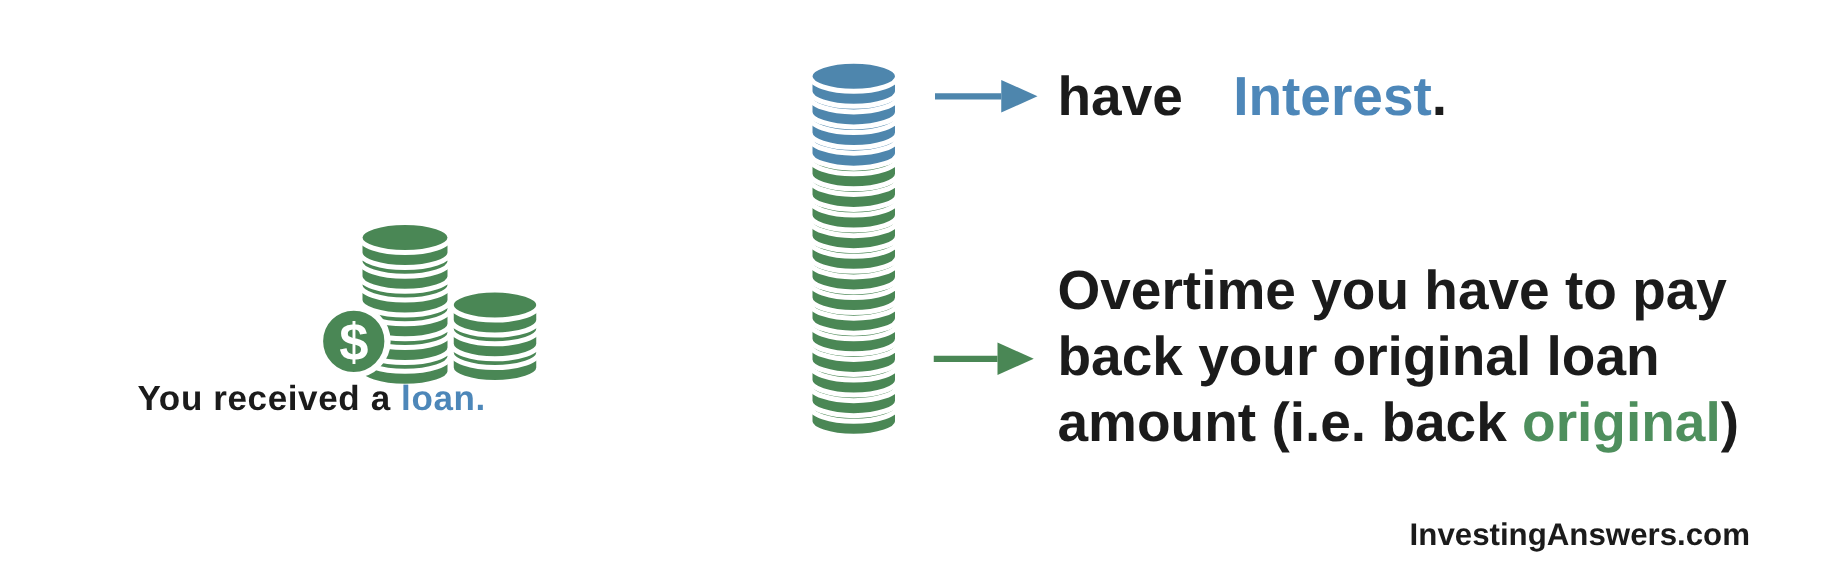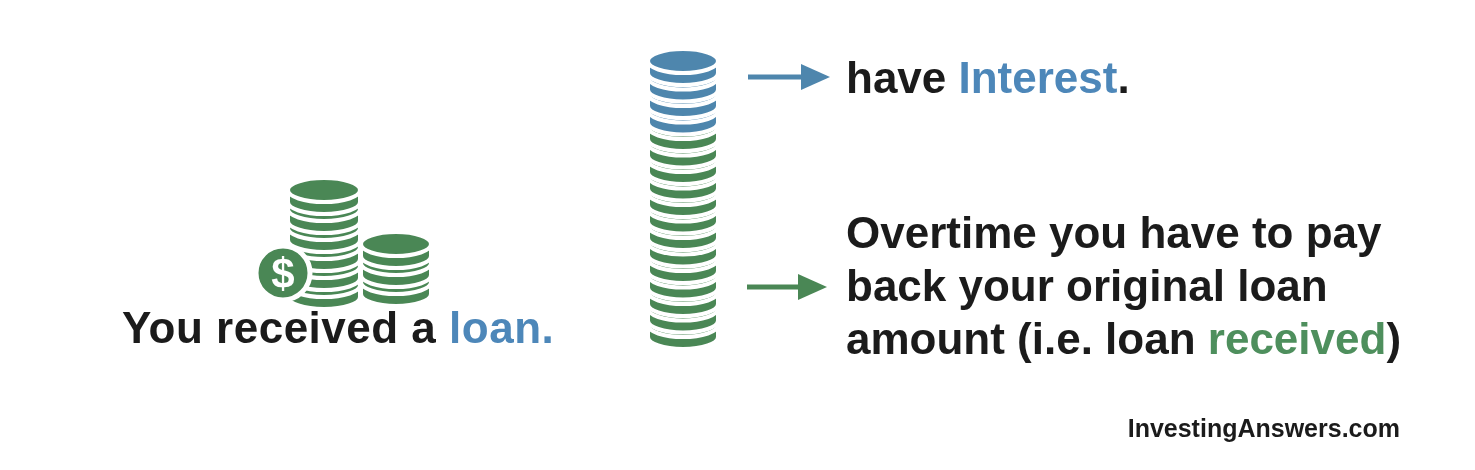--- a/index.html
+++ b/index.html
@@ -5,21 +5,21 @@
   html,body{margin:0;padding:0;background:#fff;}
   .canvas{
     position:relative;
     width:1475px;height:470px;
     background:#ffffff;
     overflow:hidden;
     font-family:"Liberation Sans", sans-serif;
   }
   #art{position:absolute;left:0;top:0;}
   .txt{position:absolute;white-space:nowrap;font-weight:700;}
-  .caption{left:122px;top:303px;font-size:44px;letter-spacing:0.5px;}
+  .caption{left:110px;top:303px;font-size:28px;letter-spacing:0.5px;}
   .interest{left:846px;top:53px;font-size:44px;line-height:50px;}
   .paragraph{left:846px;top:206px;font-size:44px;line-height:53px;}
   .watermark{
     position:absolute;right:75px;top:414px;
     font-size:25px;font-weight:700;white-space:nowrap;
   }
 </style>
 </head>
 <body>
 
@@ -148,24 +148,24 @@
         <line x1="747" y1="287" x2="798" y2="287" stroke="#4a8755" stroke-width="5"></line>
         <polygon points="798,274 827,287 798,300" fill="#4a8755"></polygon>
       </g>
     </svg>
 
   <div class="txt caption">
     <span>You received a </span><span class="blue" style="color: rgb(77, 135, 185);">loan.</span>
   </div>
 
   <div class="txt interest">
-    <span>have </span><span class="blue" style="color: rgb(77, 135, 185);">Interest</span><span>.</span>
+    <span>have </span><span class="blue" style="color: rgb(77, 135, 185); margin-left: 28px;">Interest</span><span>.</span>
   </div>
 
   <div class="txt paragraph">
     <div>Overtime you have to pay</div>
     <div>back your original loan</div>
-    <div><span>amount (i.e. loan </span><span class="green" style="color: rgb(78, 143, 93);">received</span><span>)</span></div>
+    <div><span>amount (i.e. back </span><span class="green" style="color: rgb(78, 143, 93);">original</span><span>)</span></div>
   </div>
 
   <div class="watermark">InvestingAnswers.com</div>
 
 </div>
 
 </body></html>

